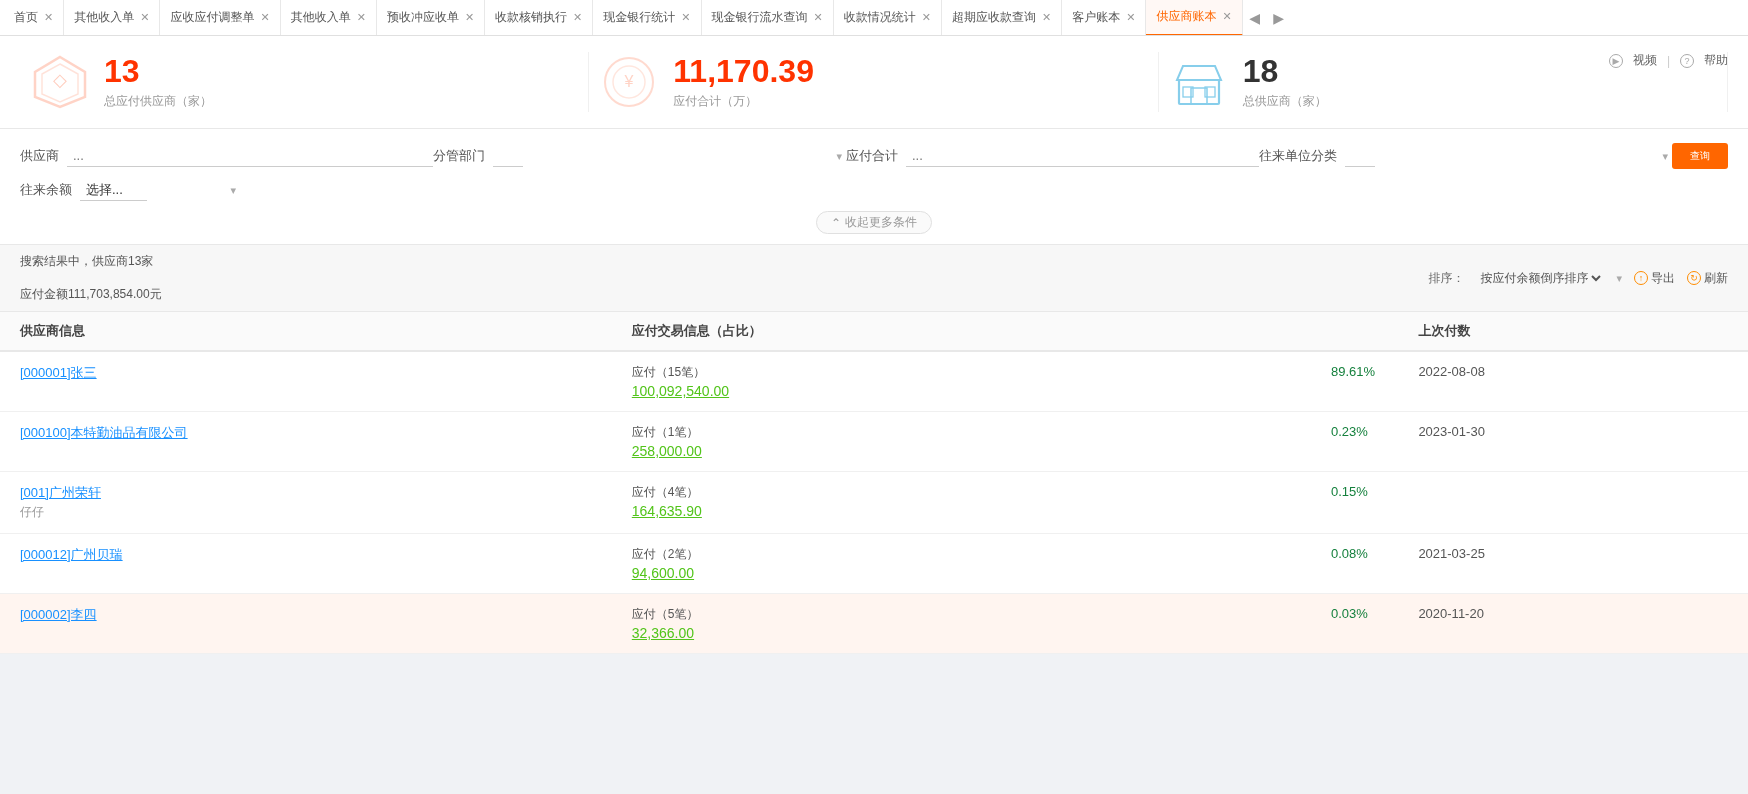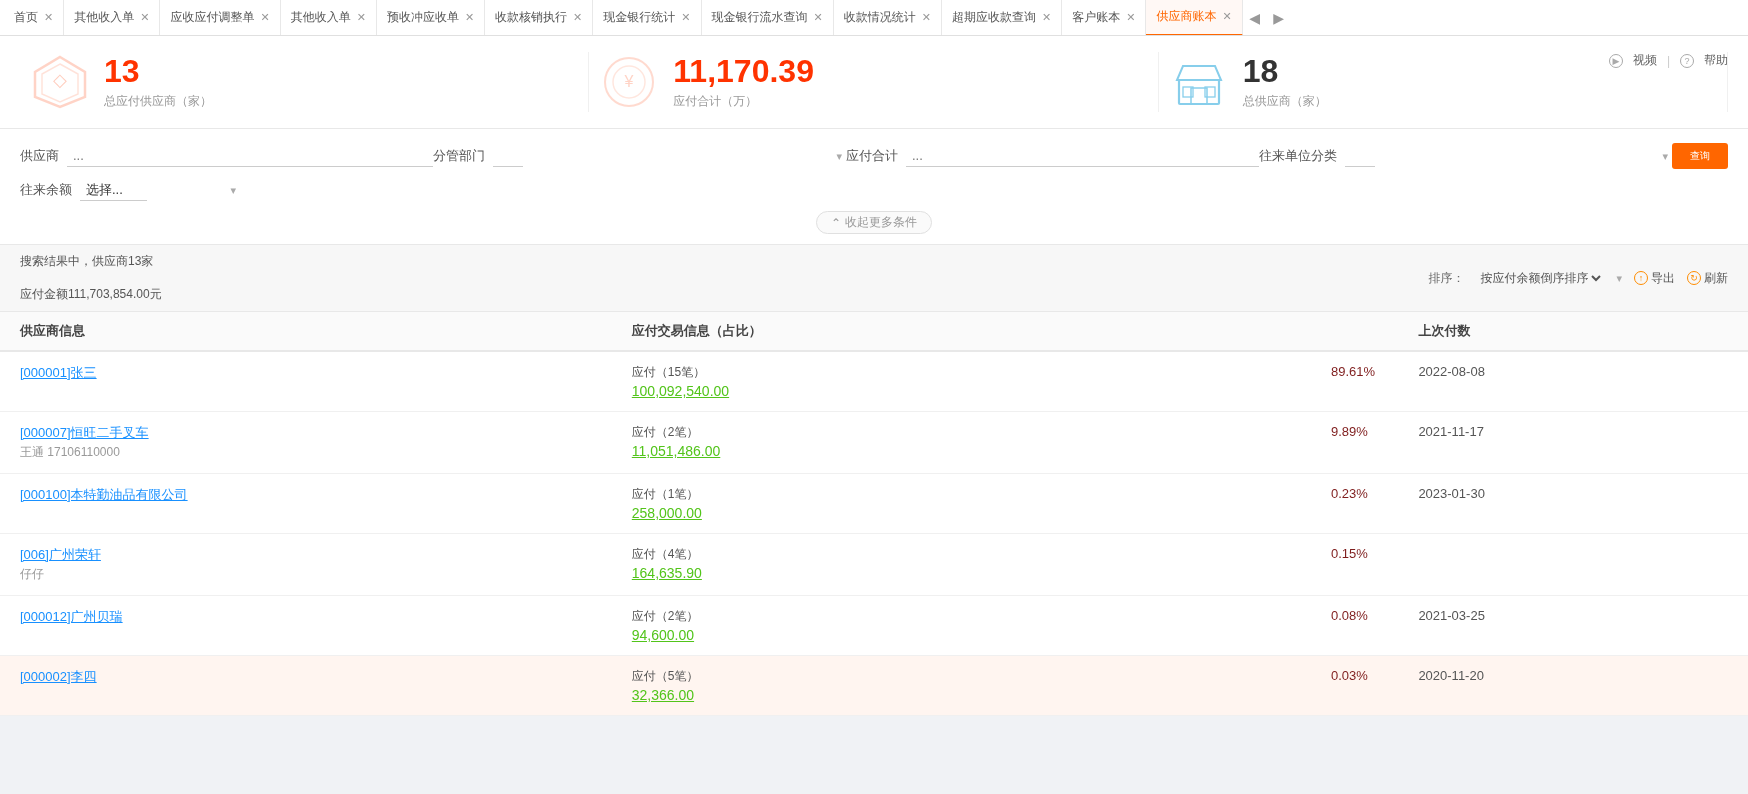--- a/index.html
+++ b/index.html
@@ -261,21 +261,21 @@
       font-size: 13px;
     }
     .supplier-sub {
       font-size: 12px;
       color: #999;
       margin-top: 2px;
     }
     .tx-label { font-size: 12px; color: #555; }
     .tx-amount { color: #52c41a; font-size: 14px; font-weight: 500; margin-top: 2px; }
     .tx-amount a { color: #52c41a; text-decoration: underline; cursor: pointer; }
-    .tx-percent { font-size: 13px; color: #7f1d1d; padding-left: 20px; vertical-align: bottom; }
+    .tx-percent { font-size: 13px; color: #15803d; padding-left: 20px; vertical-align: bottom; }
     .date-text { font-size: 13px; color: #555; }
 
     
     ::-webkit-scrollbar { width: 6px; height: 6px; }
     ::-webkit-scrollbar-thumb { background: #ccc; border-radius: 3px; }
   </style>
 </head>
 <body>
 
 <div class="top-nav">
@@ -480,39 +480,30 @@
     <tr>
           <td><a class="supplier-link">[000001]张三</a></td>
           <td>
             <div class="tx-label">应付（15笔）</div>
             <div class="tx-amount"><a>100,092,540.00</a></div>
           </td>
           <td class="tx-percent">89.61%</td>
           <td class="date-text">2022-08-08</td>
         </tr>
         <tr>
-          <td><a class="supplier-link">[000007]恒旺二手叉车</a><div class="supplier-sub">王通  17106110000</div></td>
-          <td>
-            <div class="tx-label">应付（2笔）</div>
-            <div class="tx-amount"><a>11,051,486.00</a></div>
-          </td>
-          <td class="tx-percent">9.89%</td>
-          <td class="date-text">2021-11-17</td>
-        </tr>
-        <tr>
           <td><a class="supplier-link">[000100]本特勤油品有限公司</a></td>
           <td>
             <div class="tx-label">应付（1笔）</div>
             <div class="tx-amount"><a>258,000.00</a></div>
           </td>
           <td class="tx-percent">0.23%</td>
           <td class="date-text">2023-01-30</td>
         </tr>
         <tr>
-          <td><a class="supplier-link">[006]广州荣轩</a><div class="supplier-sub">仔仔</div></td>
+          <td><a class="supplier-link">[001]广州荣轩</a><div class="supplier-sub">仔仔</div></td>
           <td>
             <div class="tx-label">应付（4笔）</div>
             <div class="tx-amount"><a>164,635.90</a></div>
           </td>
           <td class="tx-percent">0.15%</td>
           <td class="date-text"></td>
         </tr>
         <tr>
           <td><a class="supplier-link">[000012]广州贝瑞</a></td>
           <td>

